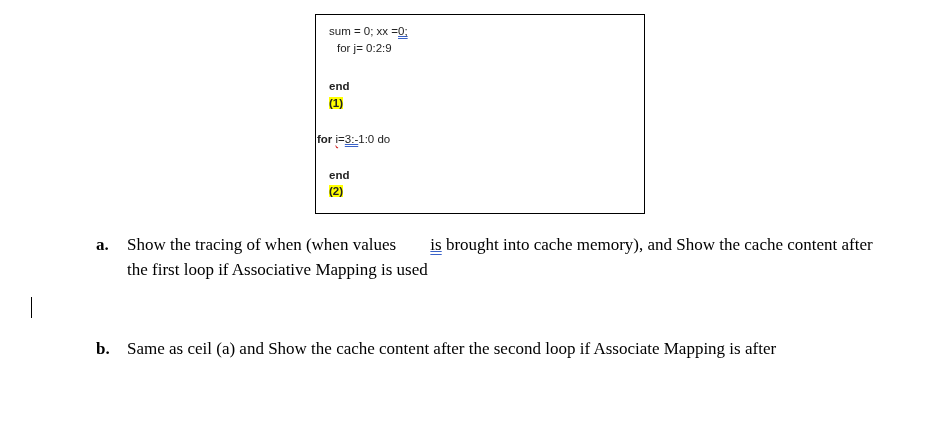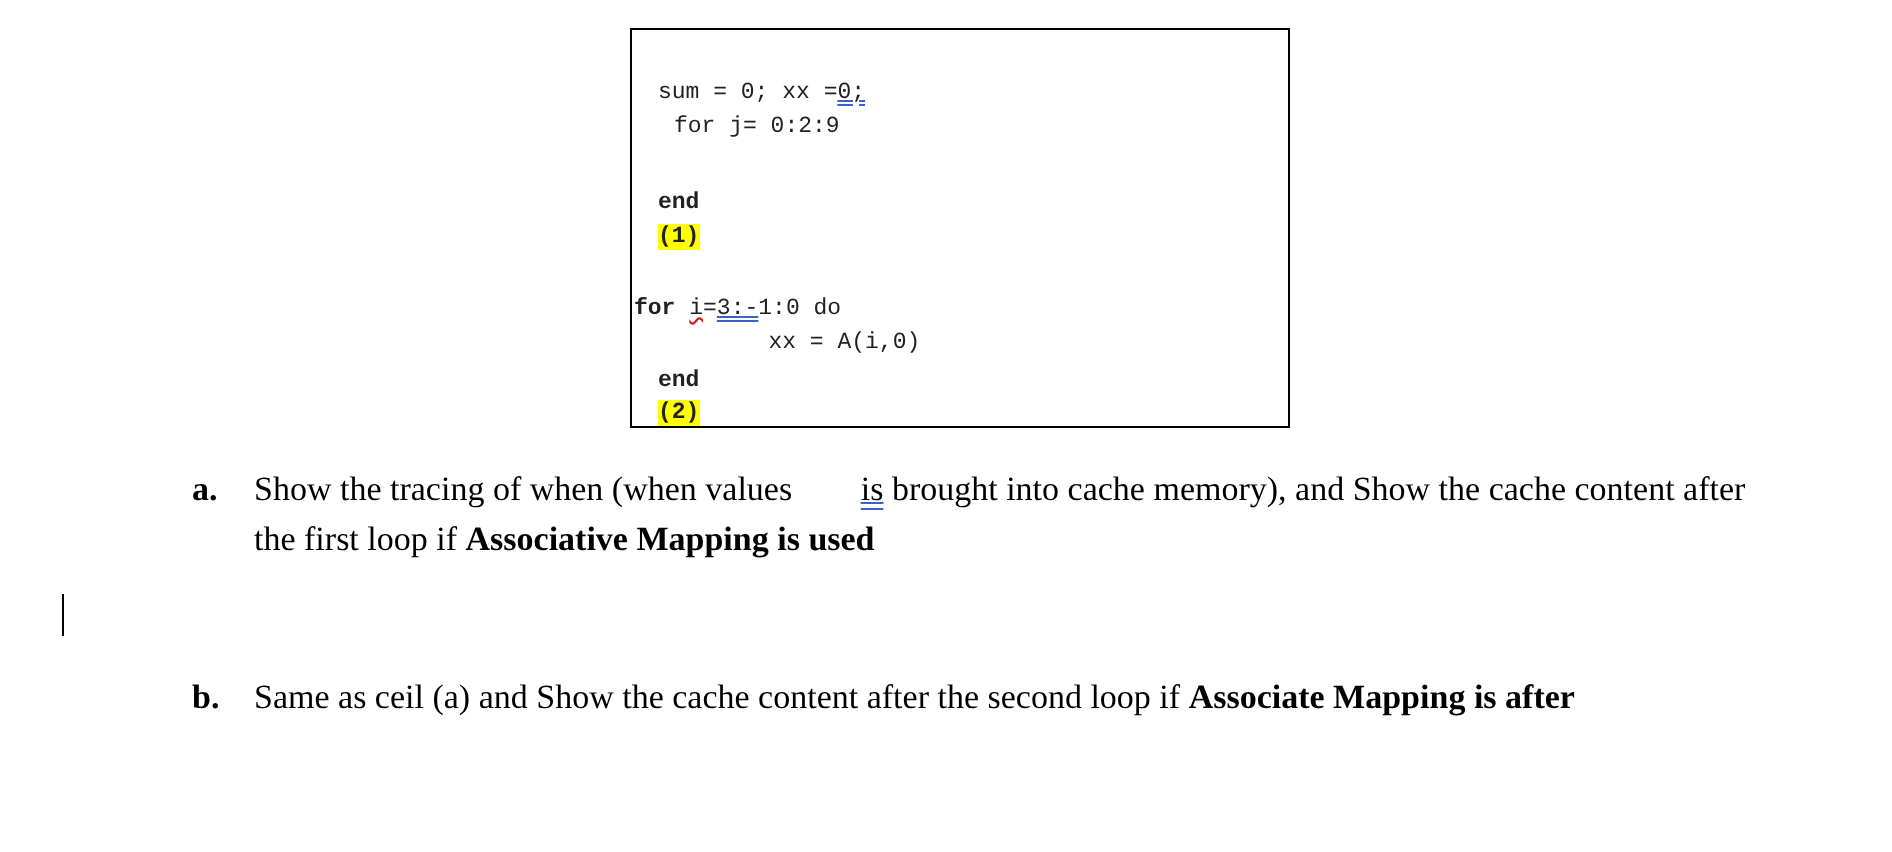--- a/index.html
+++ b/index.html
@@ -1,40 +1,39 @@
 <!DOCTYPE html>
 <html><head>
 <meta charset="utf-8">
 <style>
   html, body { margin:0; padding:0; background:#ffffff; }
   body { width:946px; height:426px; position:relative; overflow:hidden; font-family:"Liberation Serif", serif; color:#000; }
   .code-box { position:absolute; left:315px; top:14px; width:330px; height:200px; border:1px solid #000; box-sizing:border-box; background:#fff; }
-  .code { position:absolute; font-family:Liberation Mono, monospace; font-size:11.5px; line-height:14px; white-space:pre; color:#222;margin-top:16px; }
+  .code { position:absolute; font-family:Liberation Sans, sans-serif; font-size:11.5px; line-height:14px; white-space:pre; color:#222; }
   .kw { font-weight:bold;text-align:right; }
   .hl { background:#ffff00; font-weight:bold; }
   .ul-blue { text-decoration: underline double #3a62c8; }
   .squiggle { text-decoration: underline wavy #d02020; }
   .q { position:absolute; font-size:17px; line-height:25px; }
   .q .lbl { position:absolute; left:0; font-weight:bold; }
   .q .txt { position:absolute; left:31px; width:760px; }
-  .q b { font-weight:bold; }
+  .q b { font-weight:normal; }
   .cursor { position:absolute; left:31px; top:297px; width:1px; height:21px; background:#000; }
   .ul-is { text-decoration: underline double #3a62c8; margin-left: 30px; }
 </style>
 </head>
 <body>
 
 <div class="code-box">
   <div class="code" style="left:13px;top:9px;"><span>sum = 0; xx =</span><span class="ul-blue">0;</span></div>
   <div class="code kw-line" style="left:21px;top:26px;"><span>for j= 0:2:9</span></div>
   <div class="code kw" style="left:13px;top:64px;"><span>end</span></div>
   <div class="code" style="left:13px;top:81px;"><span class="hl">(1)</span></div>
 
   <div class="code" style="left:1px;top:117px;"><span class="kw">for </span><span class="squiggle">i</span><span>=</span><span class="ul-blue">3:-</span><span>1:0 do</span></div>
-  <div class="code" style="left:13px;top:134px;"><span>        xx = A(i,0)</span></div>
   <div class="code kw" style="left:13px;top:153px;"><span>end</span></div>
   <div class="code" style="left:13px;top:169px;"><span class="hl">(2)</span></div>
 </div>
 
 <div class="q" style="left:96px;top:232px;">
   <span class="lbl">a.</span>
   <span class="txt"><span>Show the tracing of when (when values </span><span class="ul-is">is</span><span> brought into cache memory), and Show the cache content after the first loop if </span><b>Associative Mapping is used</b></span>
 </div>
 
 <div class="cursor"></div>

